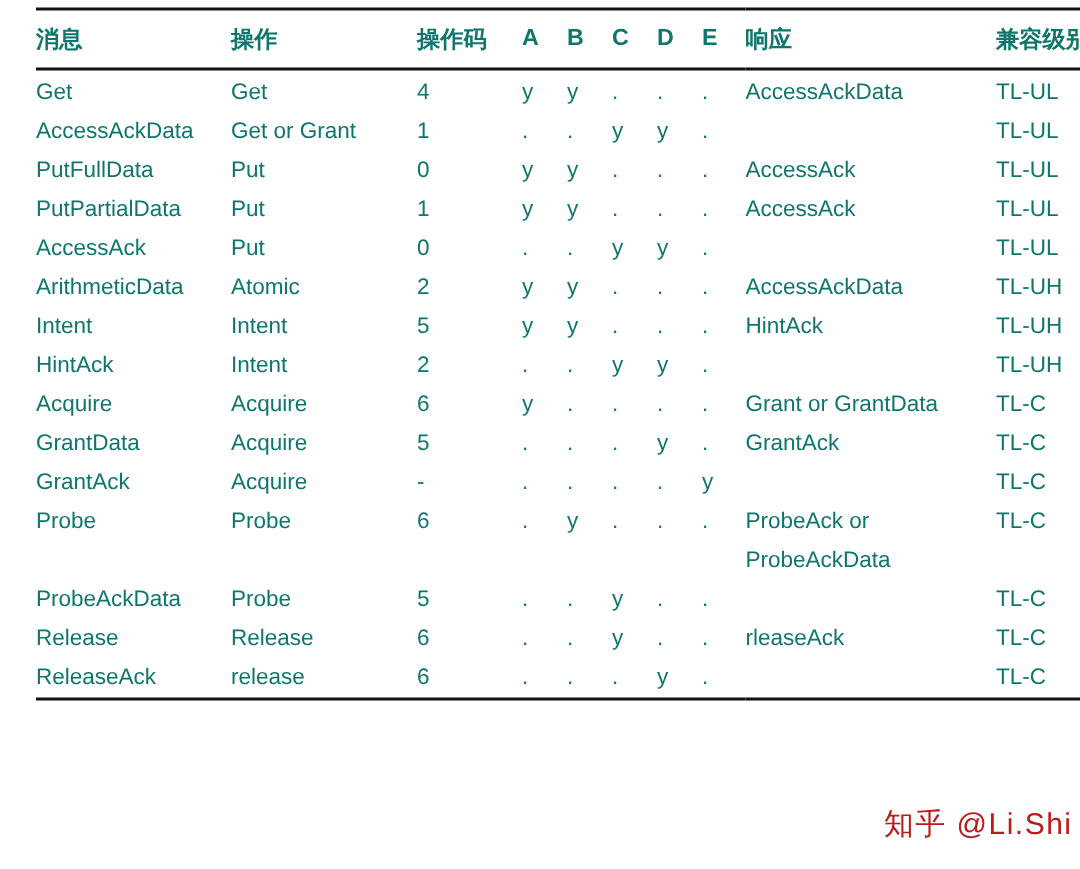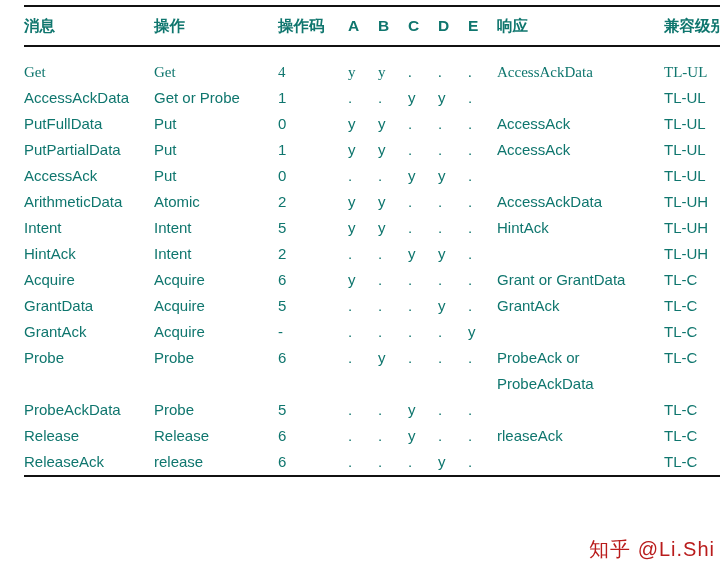--- a/index.html
+++ b/index.html
@@ -43,21 +43,21 @@
     white-space: nowrap;
   }
   td {
     font-size: 15px;
     line-height: 26px;
     vertical-align: top;
     padding: 0;
     white-space: nowrap;
     overflow: hidden;
   }
-  tbody tr:first-child td { padding-top: 12px; font-family: Liberation Serif, serif; }
+  tbody tr:first-child td { padding-top: 2px; }
   
   col.c-message  { width: 130px; }
   col.c-operation{ width: 124px; }
   col.c-opcode   { width: 70px; }
   col.c-chan     { width: 30px; }
   col.c-chan-e   { width: 29px; }
   col.c-response { width: 167px; }
   col.c-compat   { width: 64px; }
 </style>
 </head>
@@ -102,21 +102,21 @@
           <td>y</td>
           <td>y</td>
           <td>.</td>
           <td>.</td>
           <td>.</td>
           <td>AccessAckData</td>
           <td>TL-UL</td>
         </tr>
         <tr>
           <td>AccessAckData</td>
-          <td>Get or Probe</td>
+          <td>Get or Grant</td>
           <td>1</td>
           <td>.</td>
           <td>.</td>
           <td>y</td>
           <td>y</td>
           <td>.</td>
           <td></td>
           <td>TL-UL</td>
         </tr>
         <tr>

